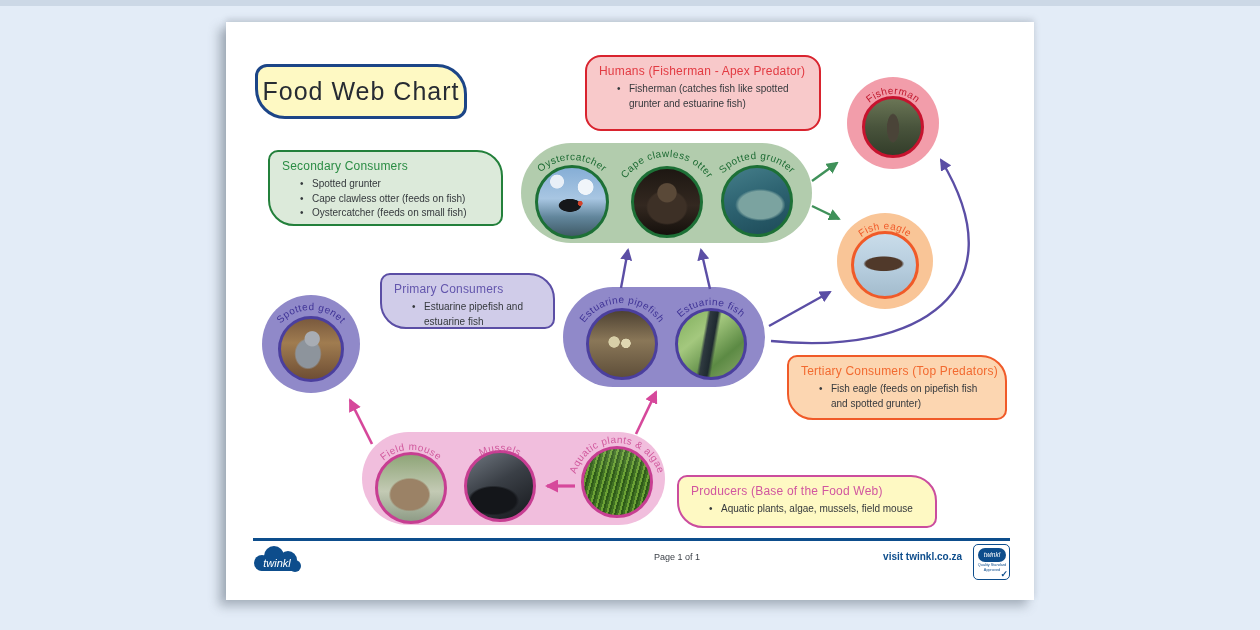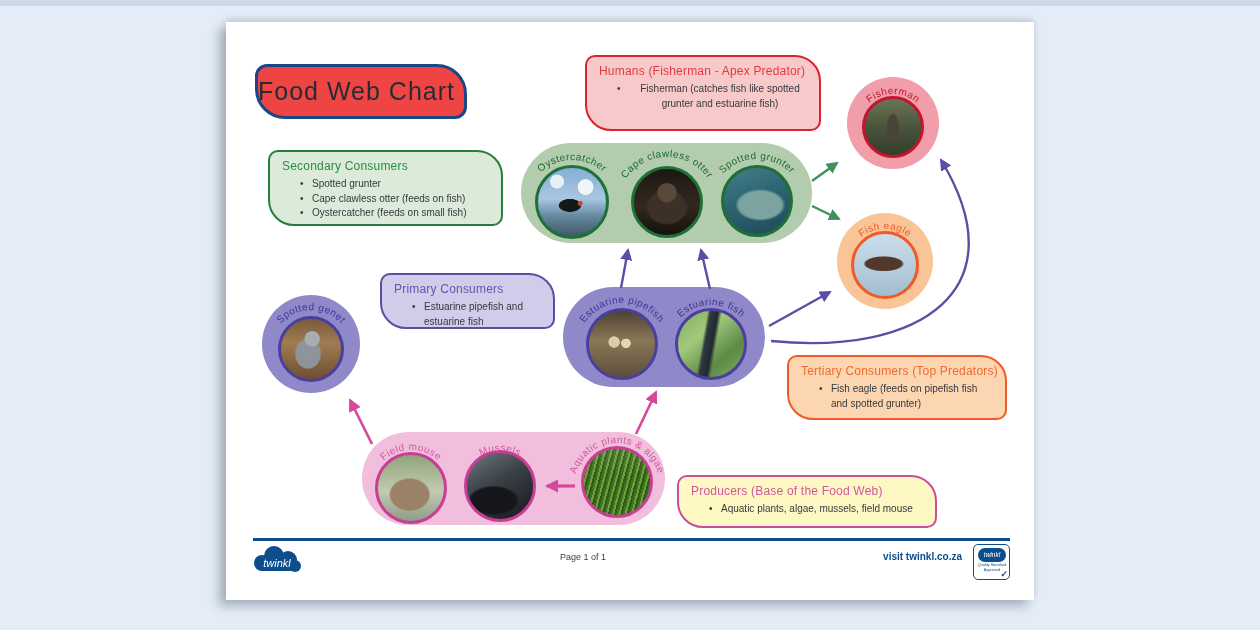--- a/index.html
+++ b/index.html
@@ -3,33 +3,33 @@
 <meta charset="utf-8">
 <style>
   html,body{margin:0;padding:0;width:1260px;height:630px;overflow:hidden;
     font-family:"Liberation Sans",sans-serif;background:#e3ecf7;}
   .canvas{position:absolute;left:0;top:0;width:1260px;height:630px;}
   .top-band{position:absolute;left:0;top:0;width:1260px;height:6px;background:#ccd8e6;}
   .page{position:absolute;left:226px;top:22px;width:808px;height:578px;background:#ffffff;
     box-shadow:-7px 6px 10px rgba(96,106,120,.45),0 -3px 6px rgba(96,106,120,.22);}
   
   .title-box{position:absolute;left:255px;top:64px;width:212px;height:55px;
-    background:#ef4444;border:3px solid #1c4587;border-radius:12px 30px 12px 30px;
-    box-sizing:border-box;display:flex;align-items:center;
+    background:#fef9c3;border:3px solid #1c4587;border-radius:12px 30px 12px 30px;
+    box-sizing:border-box;display:flex;align-items:center;justify-content:center;
     font-size:25px;letter-spacing:1px;color:#272c33;}
   
   .callout{position:absolute;box-sizing:border-box;border:2.5px solid;
     border-radius:10px 26px 10px 26px;padding:7px 8px 5px 12px;}
   .callout .hd{font-size:12px;letter-spacing:.2px;white-space:nowrap;margin:0 0 4px 0;}
   .callout ul{margin:0;padding:0 0 0 30px;list-style:none;}
   .callout li{position:relative;font-size:10px;line-height:1.45;color:#35393d;}
   .callout li::before{content:"\2022";position:absolute;left:-12px;color:#35393d;}
-  .box-humans{left:585px;top:55px;width:236px;height:76px;background:#f8c9ca;border-color:#d9232e;}
+  .box-humans{left:585px;top:55px;width:236px;height:76px;background:#f8c9ca;border-color:#d9232e;border-radius:16px;}
   .box-humans .hd{color:#e23a42;}
-  .box-humans li{width:182px;text-align:center;}
+  .box-humans li{width:182px;}
   .box-secondary{left:268px;top:150px;width:235px;height:76px;background:#dceada;border-color:#23803b;}
   .box-secondary .hd{color:#2a8c43;}
   .box-secondary li{white-space:nowrap;}
   .box-primary{left:380px;top:273px;width:175px;height:56px;background:#d0cce9;border-color:#5b4ea5;}
   .box-primary .hd{color:#6356ad;}
   .box-primary li{width:126px;}
   .box-tertiary{left:787px;top:355px;width:220px;height:65px;background:#fcd6b1;border-color:#f05a28;}
   .box-tertiary .hd{color:#f26a30;}
   .box-tertiary li{width:162px;}
   .box-producers{left:677px;top:475px;width:260px;height:53px;background:#fef9c3;border-color:#cb4d9e;}
@@ -83,21 +83,21 @@
     background:radial-gradient(ellipse 62% 36% at 40% 72%,#14161a 0 55%,rgba(20,22,26,0) 63%),
     linear-gradient(150deg,#707780 0%,#3a3f46 45%,#16181c 100%);}
   .ph-aquatic{left:581px;top:446px;width:72px;height:72px;border:3px solid #c73e92;
     background:linear-gradient(180deg,rgba(255,255,255,.10),rgba(255,255,255,0) 40%),
     repeating-linear-gradient(105deg,#3f7023 0 2px,#6ba134 2px 4px,#2e5a18 4px 6px);}
   
   .overlay{position:absolute;left:0;top:0;width:1260px;height:630px;pointer-events:none;}
   .arcText{font-family:"Liberation Sans",sans-serif;font-size:10px;letter-spacing:.5px;}
   
   .footer-line{position:absolute;left:253px;top:538px;width:757px;height:2.5px;background:#0d4d8c;}
-  .footer-page{position:absolute;left:560px;top:552px;width:140px;text-align:left;
+  .footer-page{position:absolute;left:560px;top:552px;width:140px;text-align:right;
     font-size:9px;color:#3a3f46;}
   .footer-visit{position:absolute;left:820px;top:551px;width:142px;text-align:right;
     font-size:10px;font-weight:bold;color:#0d4d8c;}
   .logo{position:absolute;left:252px;top:545px;}
   .badge{position:absolute;left:973px;top:544px;width:37px;height:36px;box-sizing:border-box;
     background:#fff;border:1.6px solid #0d4d8c;border-radius:5px;overflow:hidden;}
   .badge-cloud{position:absolute;left:4px;top:3px;width:28px;height:14px;background:#0d4d8c;
     border-radius:8px;color:#fff;font-size:6.5px;font-style:italic;text-align:center;line-height:14px;}
   .badge-text{position:absolute;left:1px;top:18px;width:34px;font-size:3.8px;line-height:1.3;
     text-align:center;color:#0d4d8c;}

